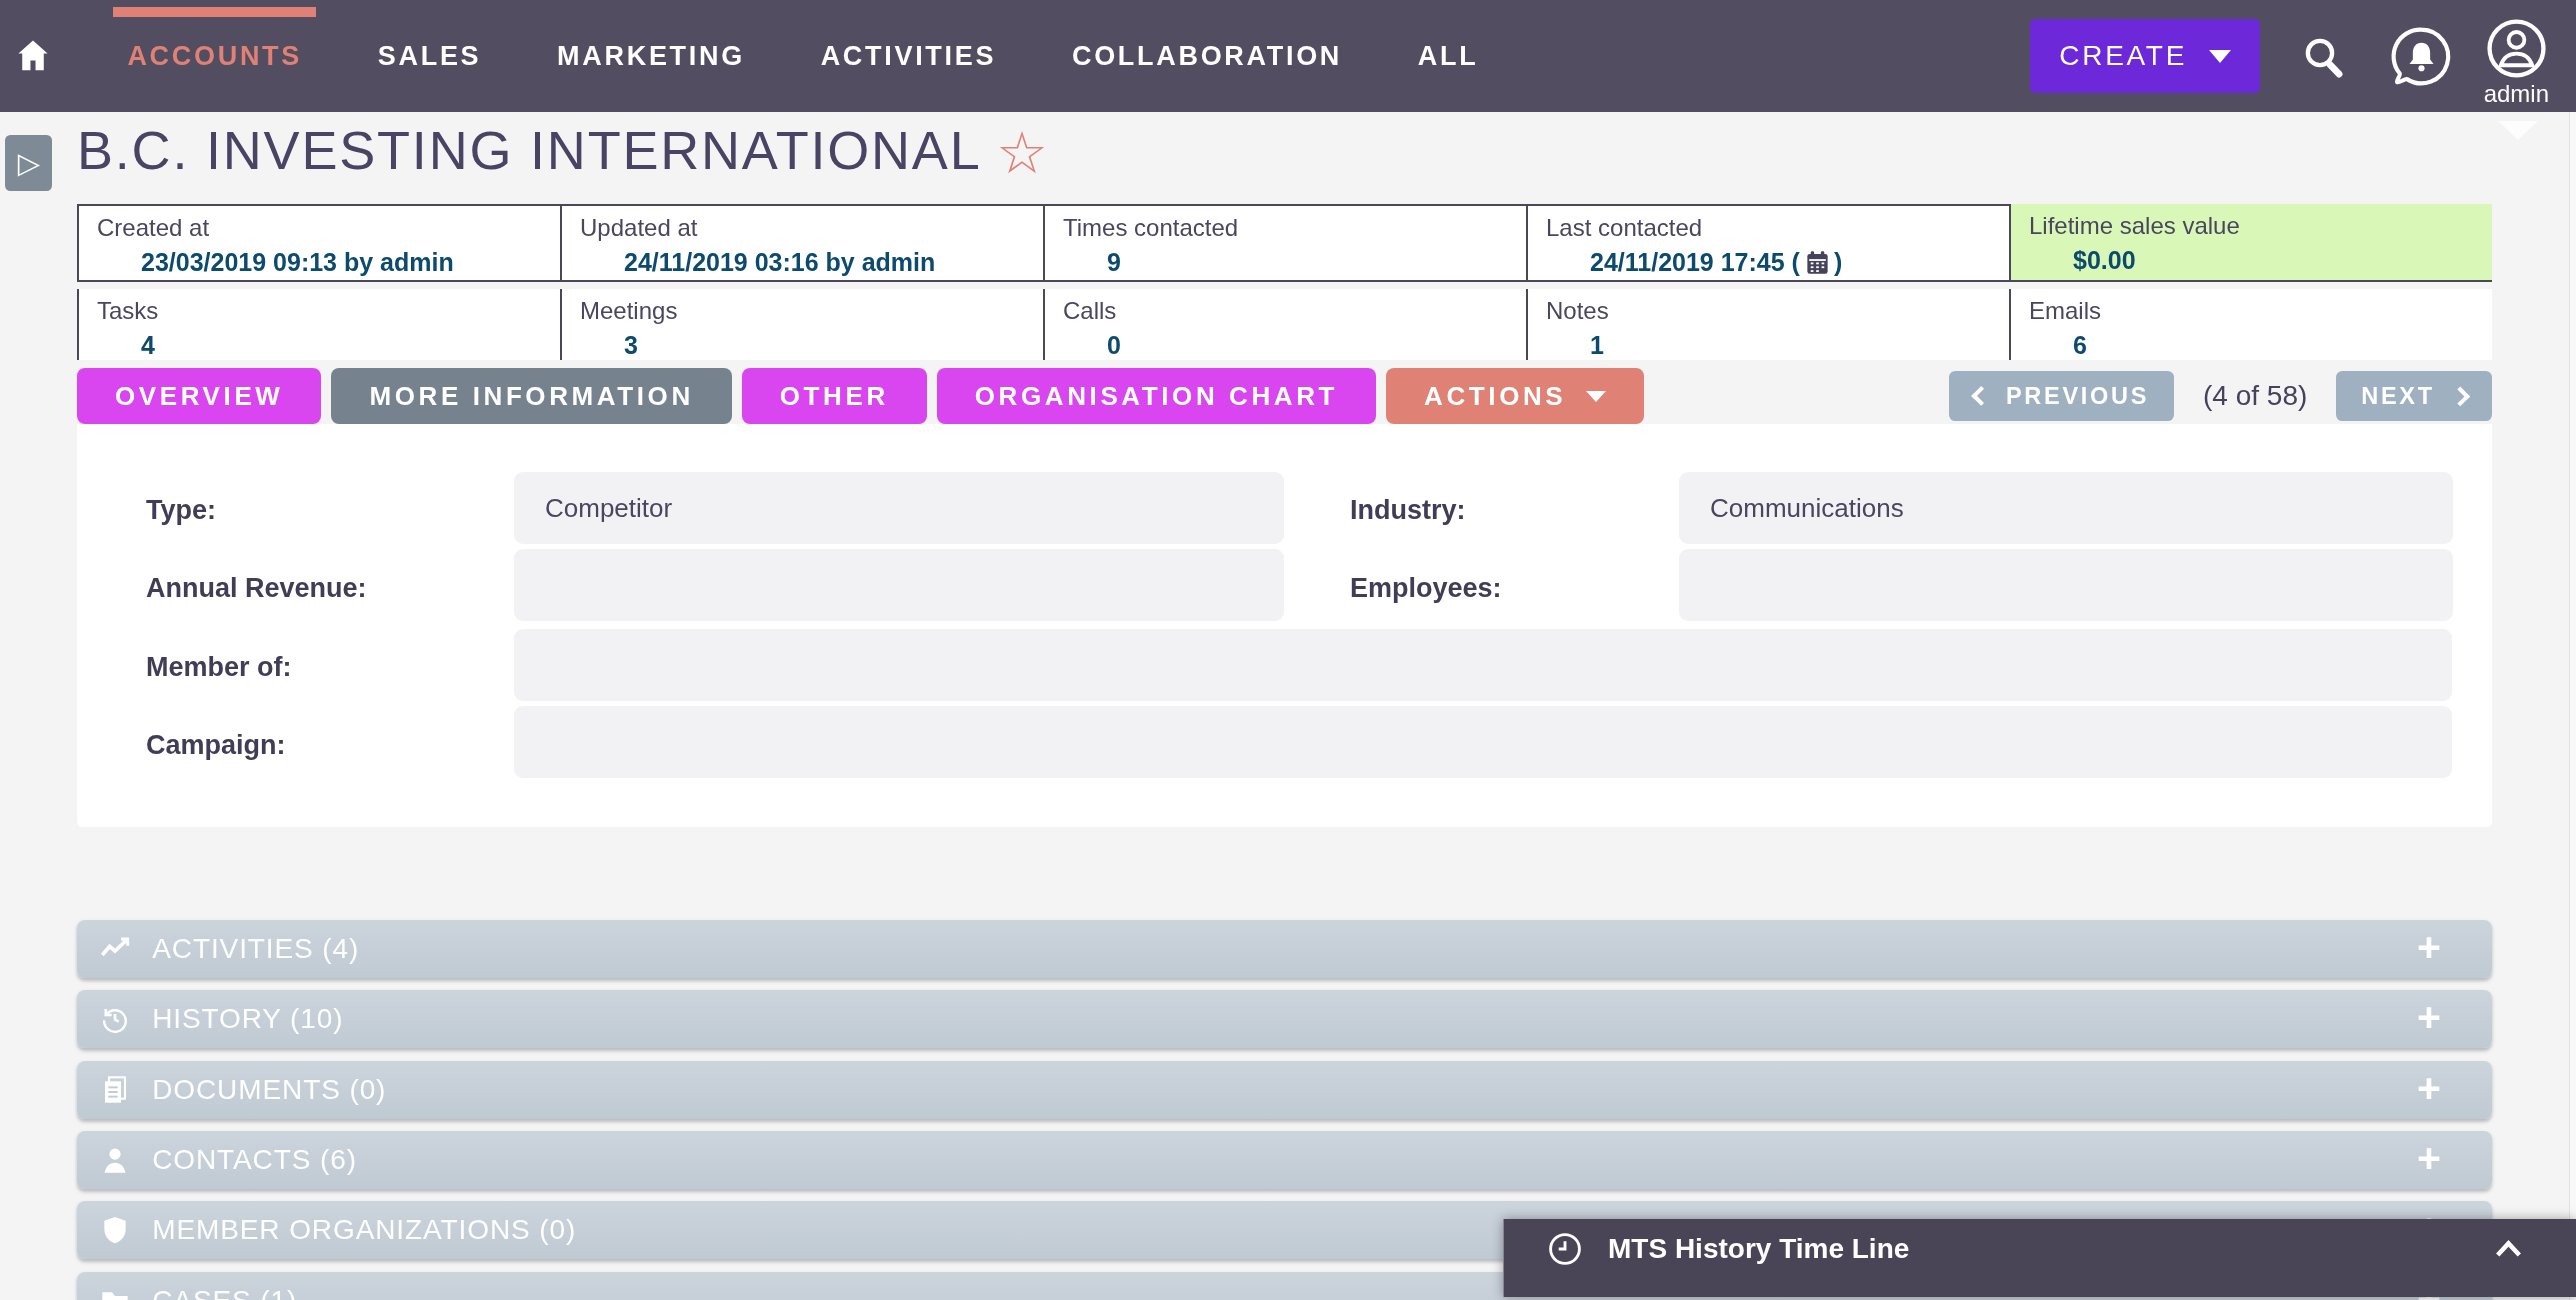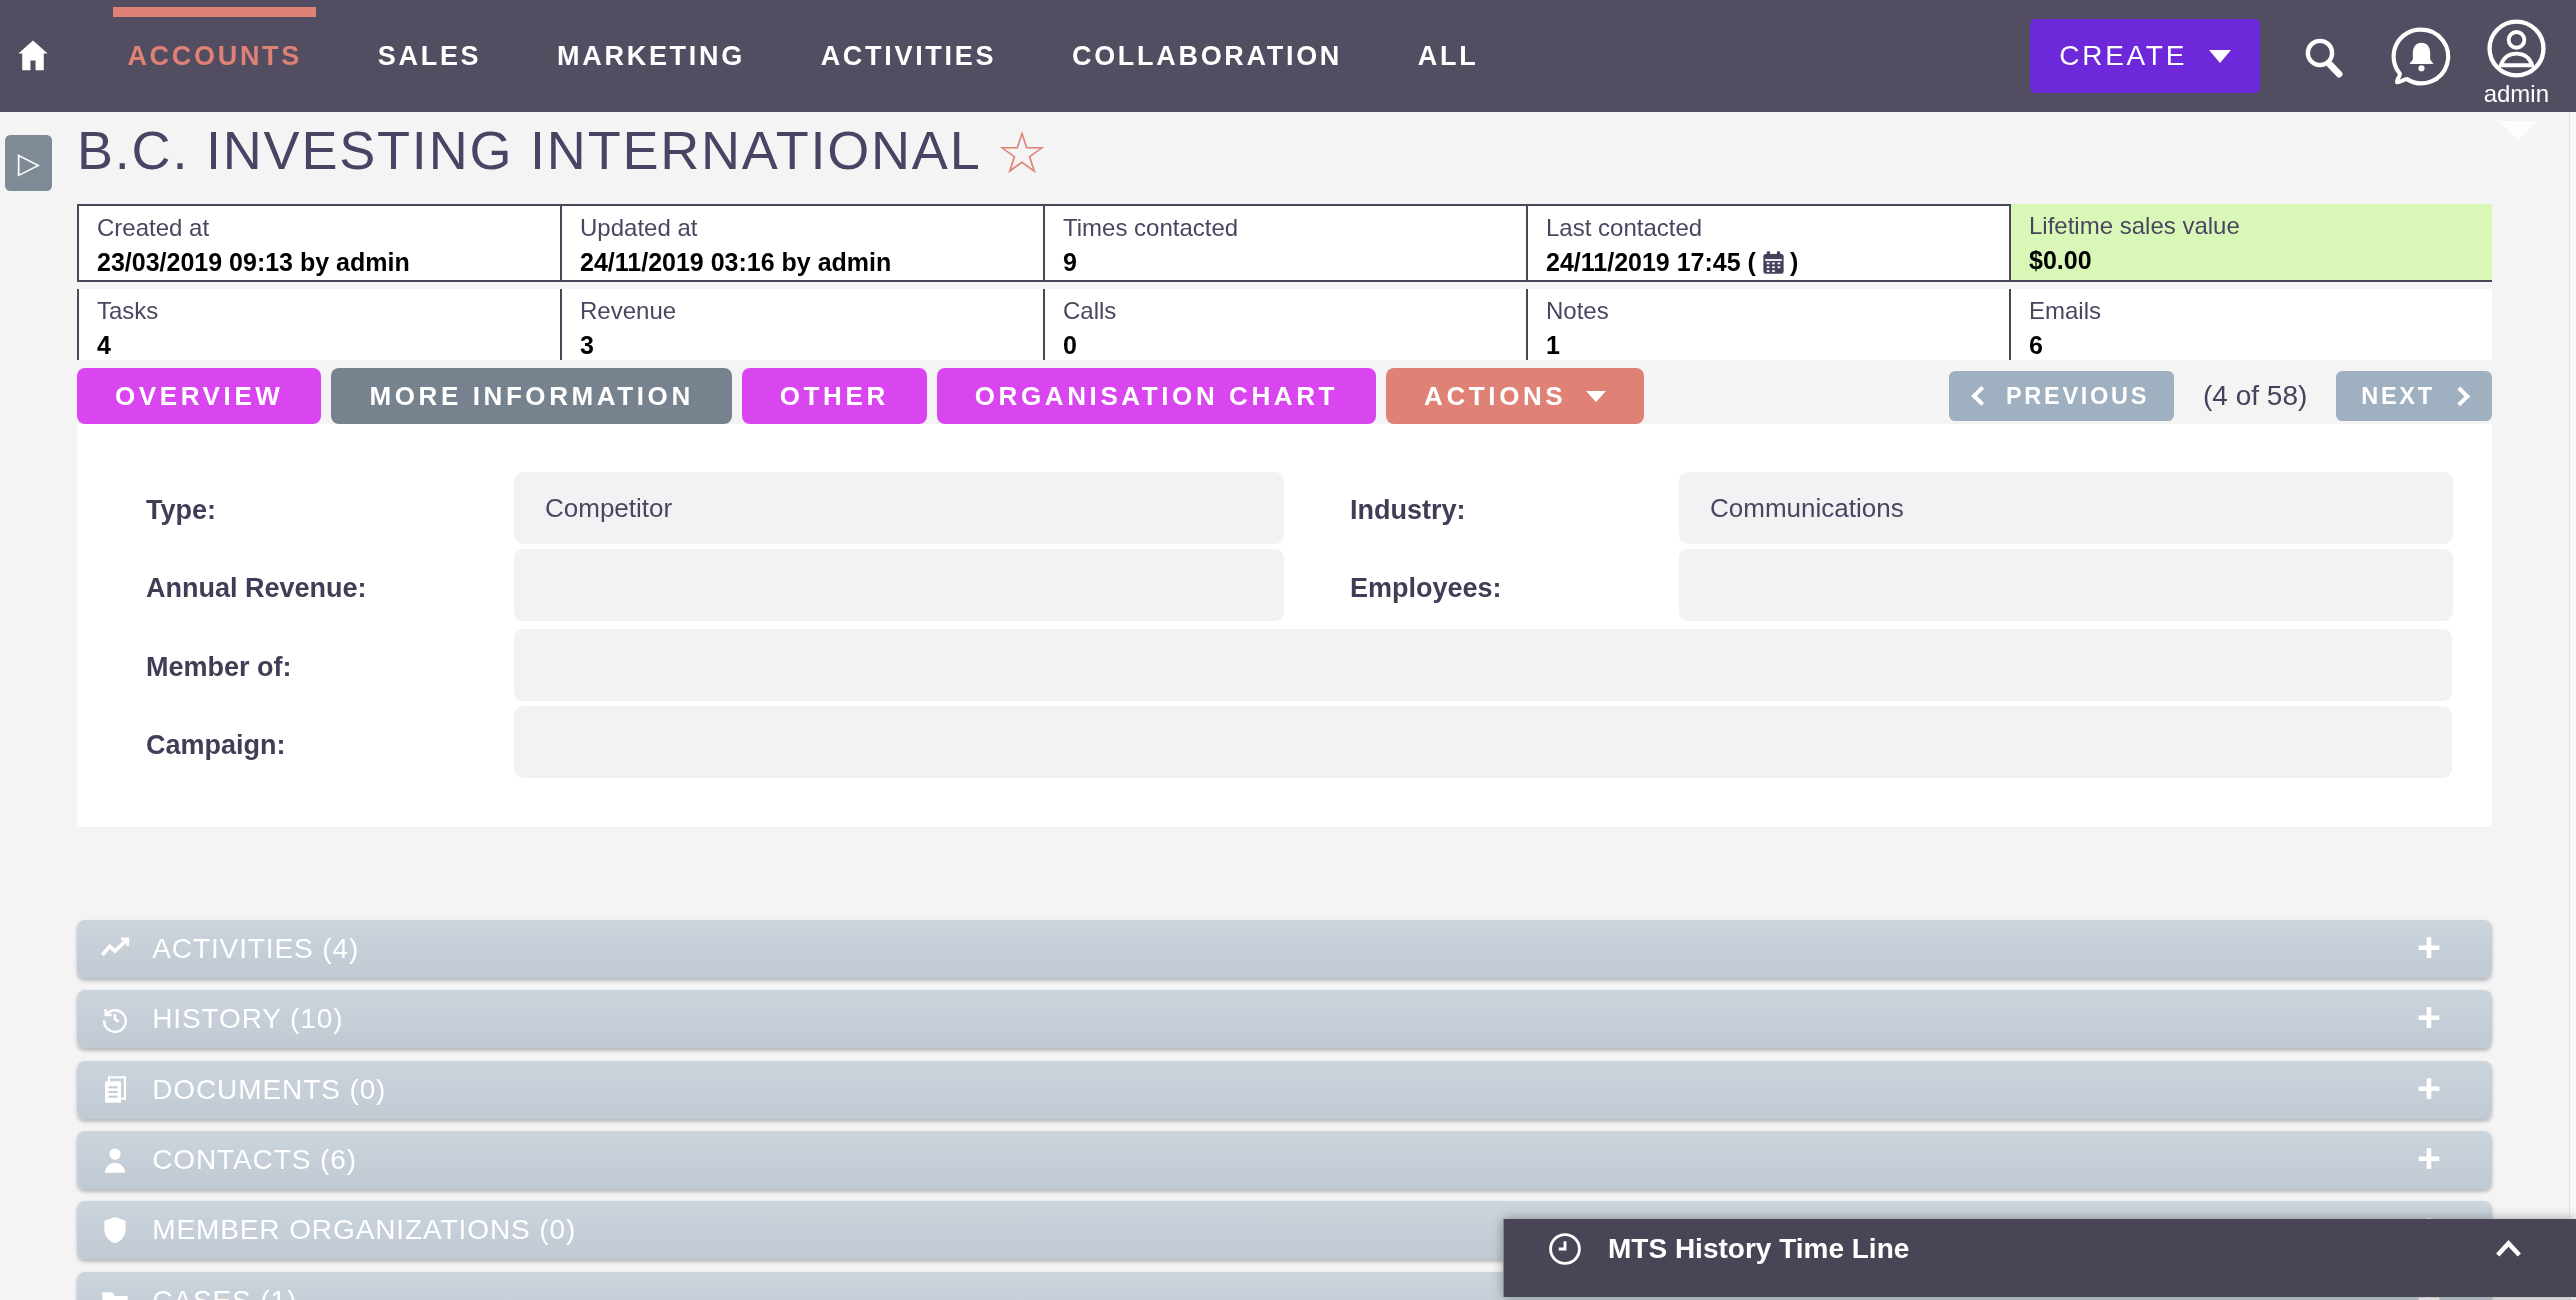--- a/index.html
+++ b/index.html
@@ -79,21 +79,21 @@
   .stats-row { display: flex; }
   .stats-row.r1 { height: 78px; border-bottom: 2.7px solid #4b4759; }
   .stats-row.r2 { height: 78px; align-items: flex-end; }
   .stat-cell {
     flex: 1 1 0; background: #ffffff; border-left: 2.7px solid #4b4759;
     border-top: 2.7px solid #4b4759; padding: 8px 18px 0 18px; overflow: hidden;
   }
   .stats-row.r2 .stat-cell { border-top: none; }
   .stat-cell.highlight { background: #d9f8b7; border-top: none; }
   .stat-label { font-size: 24px; color: #4a4660; }
-  .stat-value { font-size: 25px; font-weight: 700; color: #000000; margin-top: 6.3px; }
+  .stat-value { font-size: 25px; font-weight: 700; color: #0c4a6e; margin-top: 6.3px; margin-left: 44px; }
   .cal-icon { display: inline-block; width: 27px; height: 27px; vertical-align: -4.5px; margin: 0 3.6px; }
 
   
   .tabs-row {
     position: absolute; top: 368px; left: 77px; width: 2415px; height: 56px;
     display: flex; align-items: center;
   }
   .tab {
     height: 56px; display: flex; align-items: center; gap: 20px;
     background: #d946ef; border: none; border-radius: 8px; margin-right: 10px;
@@ -271,21 +271,21 @@
       <div class="stat-label">Lifetime sales value</div>
       <div class="stat-value">$0.00</div>
     </div>
   </div>
   <div class="stats-row r2">
     <div class="stat-cell">
       <div class="stat-label">Tasks</div>
       <div class="stat-value">4</div>
     </div>
     <div class="stat-cell">
-      <div class="stat-label">Revenue</div>
+      <div class="stat-label">Meetings</div>
       <div class="stat-value">3</div>
     </div>
     <div class="stat-cell">
       <div class="stat-label">Calls</div>
       <div class="stat-value">0</div>
     </div>
     <div class="stat-cell">
       <div class="stat-label">Notes</div>
       <div class="stat-value">1</div>
     </div>

